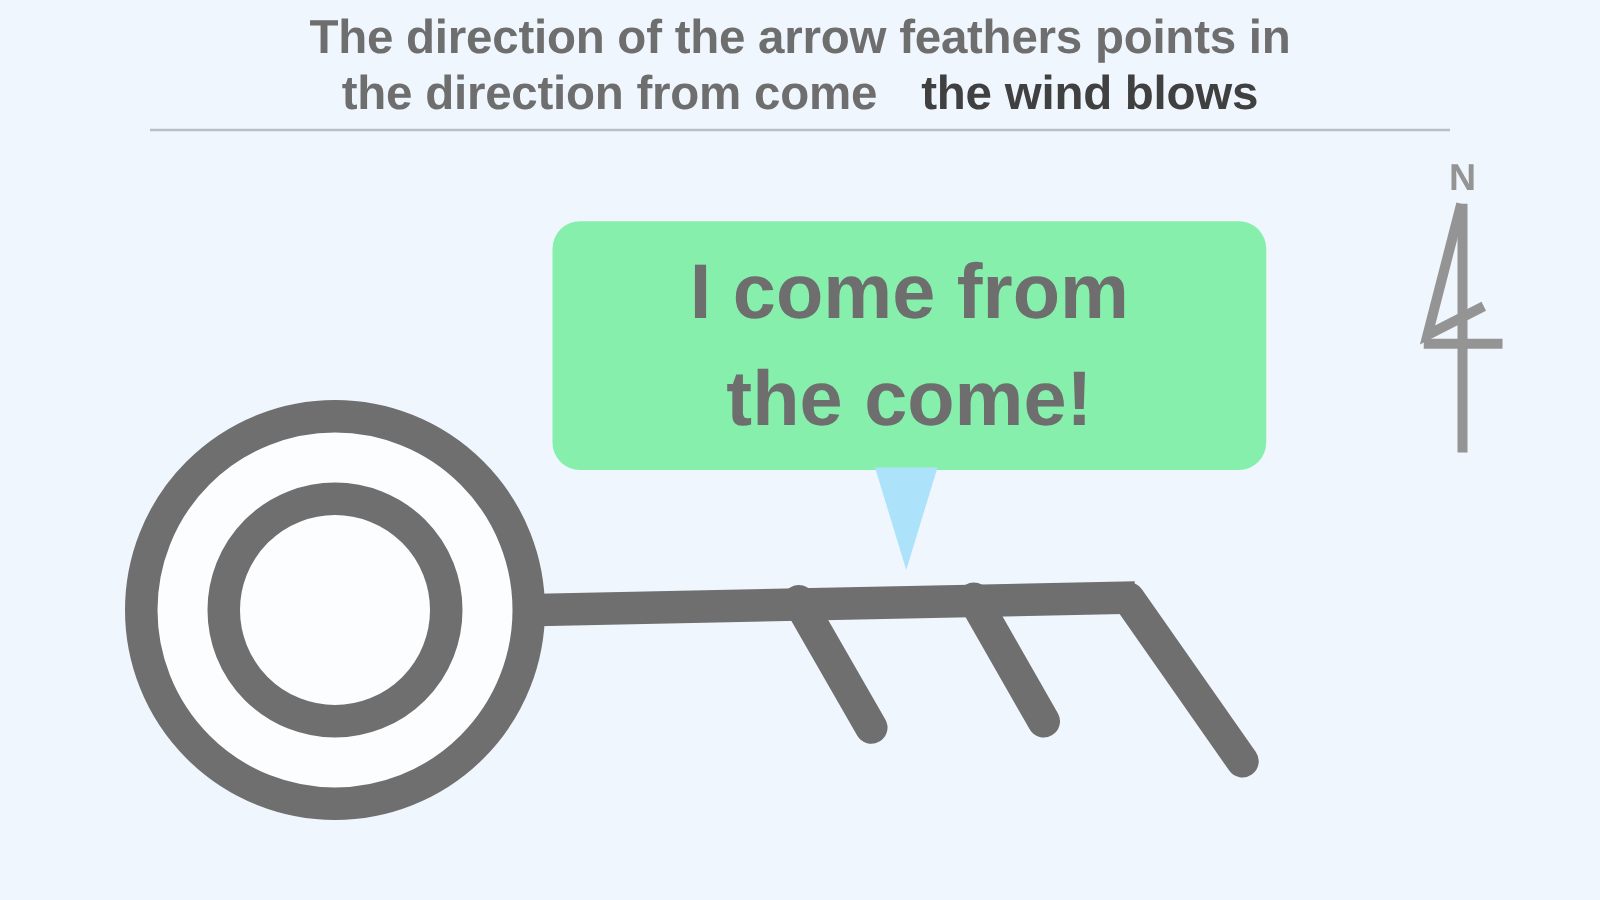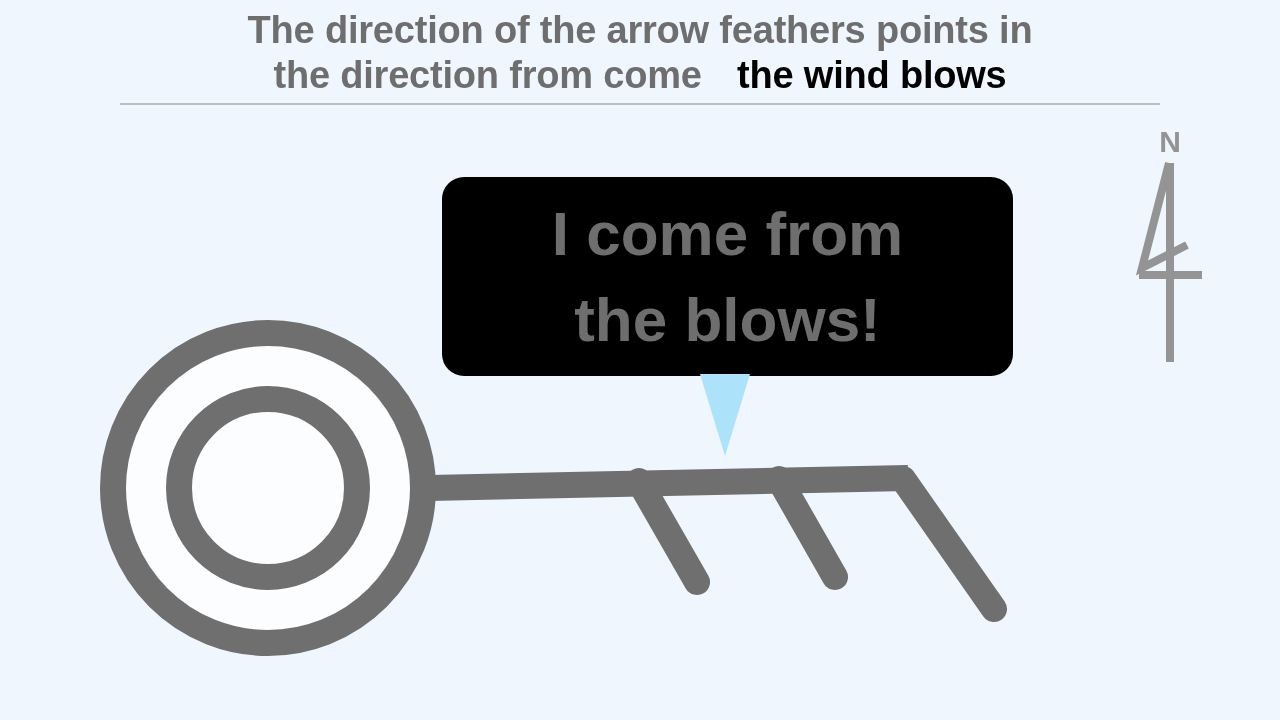--- a/index.html
+++ b/index.html
@@ -34,40 +34,40 @@
   }
   .title-line {
     font-size: 38px;
     font-weight: bold;
     color: #6e6e6e;
     line-height: 45px;
     letter-spacing: -0.2px;
     white-space: nowrap;
   }
   .title-accent {
-    color: #000000;
+    color: #404040;
     margin-left: 25px;
   }
   #title-divider {
     position: absolute;
     left: 120px;
     top: 103px;
     width: 1040px;
     height: 0;
     border-top: 2px solid #b9bfc6;
   }
 
   
   #speech-bubble {
     position: absolute;
     left: 442px;
     top: 177px;
     width: 571px;
     height: 199px;
-    background: #000000;
+    background: #86efac;
     border-radius: 22px;
     box-sizing: border-box;
     display: flex;
     flex-direction: column;
     align-items: center;
     justify-content: center;
   }
   .bubble-line {
     font-size: 62px;
     font-weight: bold;
@@ -101,21 +101,21 @@
 <div id="stage">
 
   <div id="title-block">
     <div class="title-line">The direction of the arrow feathers points in</div>
     <div class="title-line"><span>the direction from come </span><span class="title-accent">the wind blows</span></div>
   </div>
   <div id="title-divider"></div>
 
   <div id="speech-bubble">
     <div class="bubble-line">I come from</div>
-    <div class="bubble-line">the blows!</div>
+    <div class="bubble-line">the come!</div>
   </div>
   <div id="bubble-tail"></div>
 
   <svg id="vector-layer" viewBox="0 0 1280 720">
 
     <g>
 
       <circle cx="268" cy="488" r="155" fill="#fbfdff" stroke="#706f6f" stroke-width="26"></circle>
 
       <circle cx="268" cy="488" r="89" fill="#fbfdff" stroke="#706f6f" stroke-width="26"></circle>

